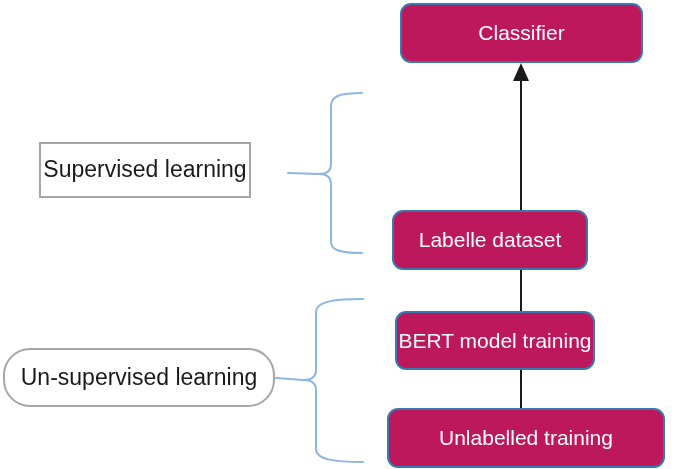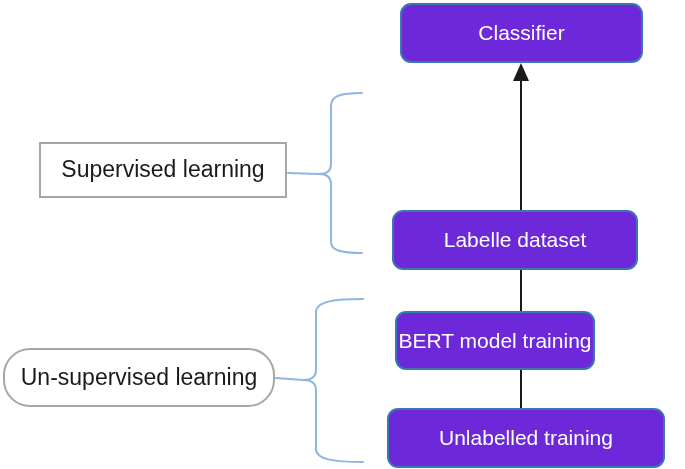--- a/index.html
+++ b/index.html
@@ -12,21 +12,21 @@
     font-family: "Liberation Sans", sans-serif;
   }
   .underlay {
     position: absolute;
     left: 0; top: 0;
     width: 685px; height: 469px;
   }
   .node {
     position: absolute;
     box-sizing: border-box;
-    background: #6d28d9;
+    background: #be185d;
     border: 2px solid #3A78B0;
     border-radius: 11px;
     display: flex;
     align-items: center;
     justify-content: center;
     color: #ffffff;
     font-size: 21px;
     text-align: center;
     line-height: 1.1;
   }
@@ -66,33 +66,33 @@
       <path d="M 363,299 C 336,299 316,301 316,312 L 316,370 Q 316,380 303,380 Q 316,380 316,390 L 316,449 C 316,460 336,462 363,462"></path>
       <line x1="276" y1="378" x2="303" y2="380"></line>
     </g>
   </svg>
 
   <div class="node" style="left:400px; top:3px;   width:243px; height:60px;">
     <span>Classifier</span>
   </div>
 
 
-  <div class="node" style="left:392px; top:210px; width:246px; height:60px;">
+  <div class="node" style="left:392px; top:210px; width:196px; height:60px;">
     <span>Labelle dataset</span>
   </div>
 
   <div class="node" style="left:395px; top:311px; width:200px; height:59px;">
     <span>BERT model training</span>
   </div>
 
   <div class="node" style="left:387px; top:408px; width:278px; height:60px;">
     <span>Unlabelled training</span>
   </div>
 
-  <div class="group-label" style="left:39px; top:142px; width:248px; height:56px;">
+  <div class="group-label" style="left:39px; top:142px; width:212px; height:56px;">
     <span>Supervised learning</span>
   </div>
 
   <div class="group-label" style="left:3px; top:348px; width:272px; height:59px;border-radius:27px;">
     <span>Un-supervised learning</span>
   </div>
 
 </div>
 
 </body></html>

